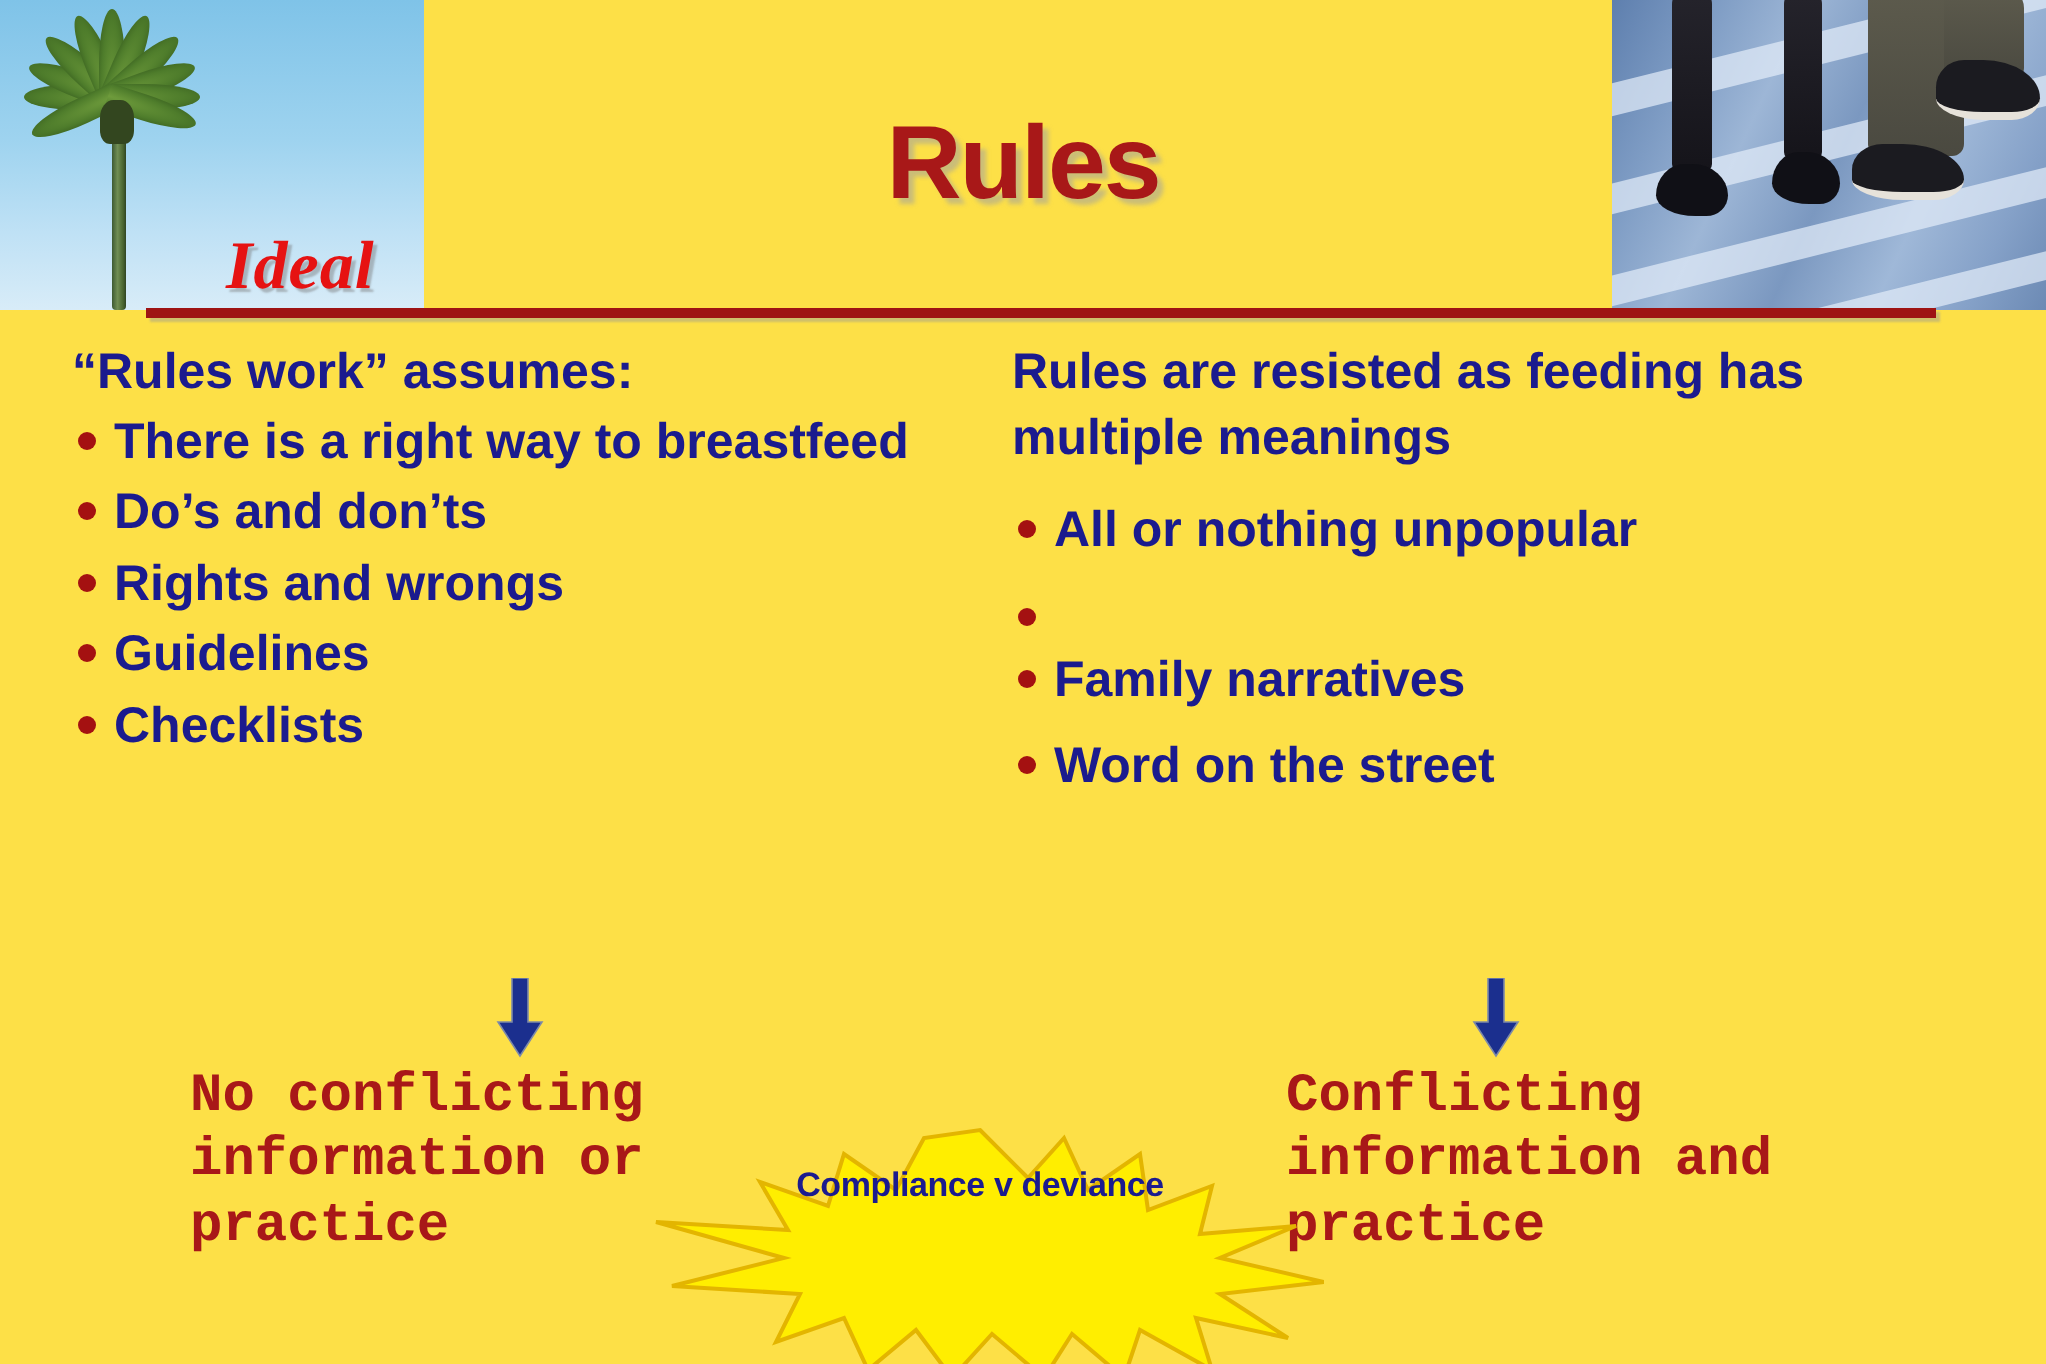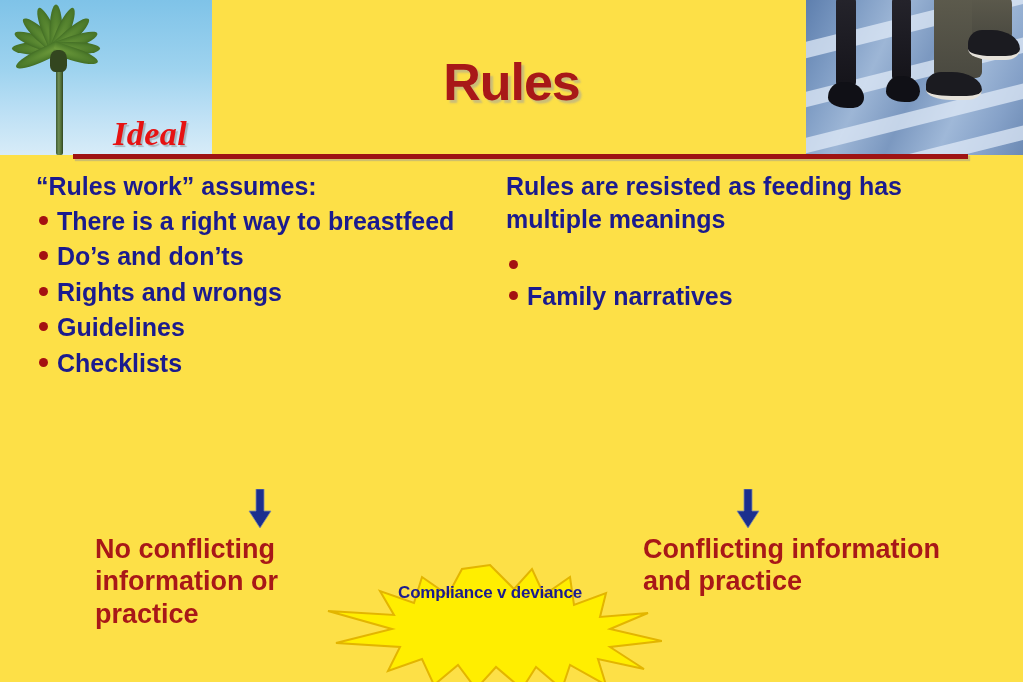--- a/index.html
+++ b/index.html
@@ -195,20 +195,21 @@
   #arrow-left  { left: 248px; top: 489px; }
   #arrow-right { left: 736px; top: 489px; }
 
   
   .conclusion {
     position: absolute;
     color: #a81818;
     font-weight: bold;
     font-size: 27px;
     line-height: 1.20;
+    font-family: Liberation Mono, monospace;
   }
   #conclusion-left  { left: 95px;  top: 533px; width: 260px; }
   #conclusion-right { left: 643px; top: 533px; width: 300px; }
 
   
   #starburst {
     position: absolute;
     left: 318px;
     top: 563px;
     width: 344px;
@@ -294,24 +295,32 @@
       <span class="bullet-dot"></span>
       <span class="bullet-text">Checklists</span>
     </div>
   </div>
 
   <div class="column" id="col-right">
     <div class="col-head">Rules are resisted as feeding has multiple meanings</div>
 
     <div class="bullet-row">
       <span class="bullet-dot"></span>
+      <span class="bullet-text">All or nothing unpopular</span>
+    </div>
+    <div class="bullet-row">
+      <span class="bullet-dot"></span>
     </div>
     <div class="bullet-row">
       <span class="bullet-dot"></span>
       <span class="bullet-text">Family narratives</span>
+    </div>
+    <div class="bullet-row">
+      <span class="bullet-dot"></span>
+      <span class="bullet-text">Word on the street</span>
     </div>
   </div>
 
   <svg class="down-arrow" id="arrow-left" viewBox="0 0 24 40">
     <polygon points="8,0 16,0 16,22 23,22 12,39 1,22 8,22" fill="#1b2f8e" stroke="#7d8aa8" stroke-width="0.8"></polygon>
   </svg>
   <svg class="down-arrow" id="arrow-right" viewBox="0 0 24 40">
     <polygon points="8,0 16,0 16,22 23,22 12,39 1,22 8,22" fill="#1b2f8e" stroke="#7d8aa8" stroke-width="0.8"></polygon>
   </svg>
 

